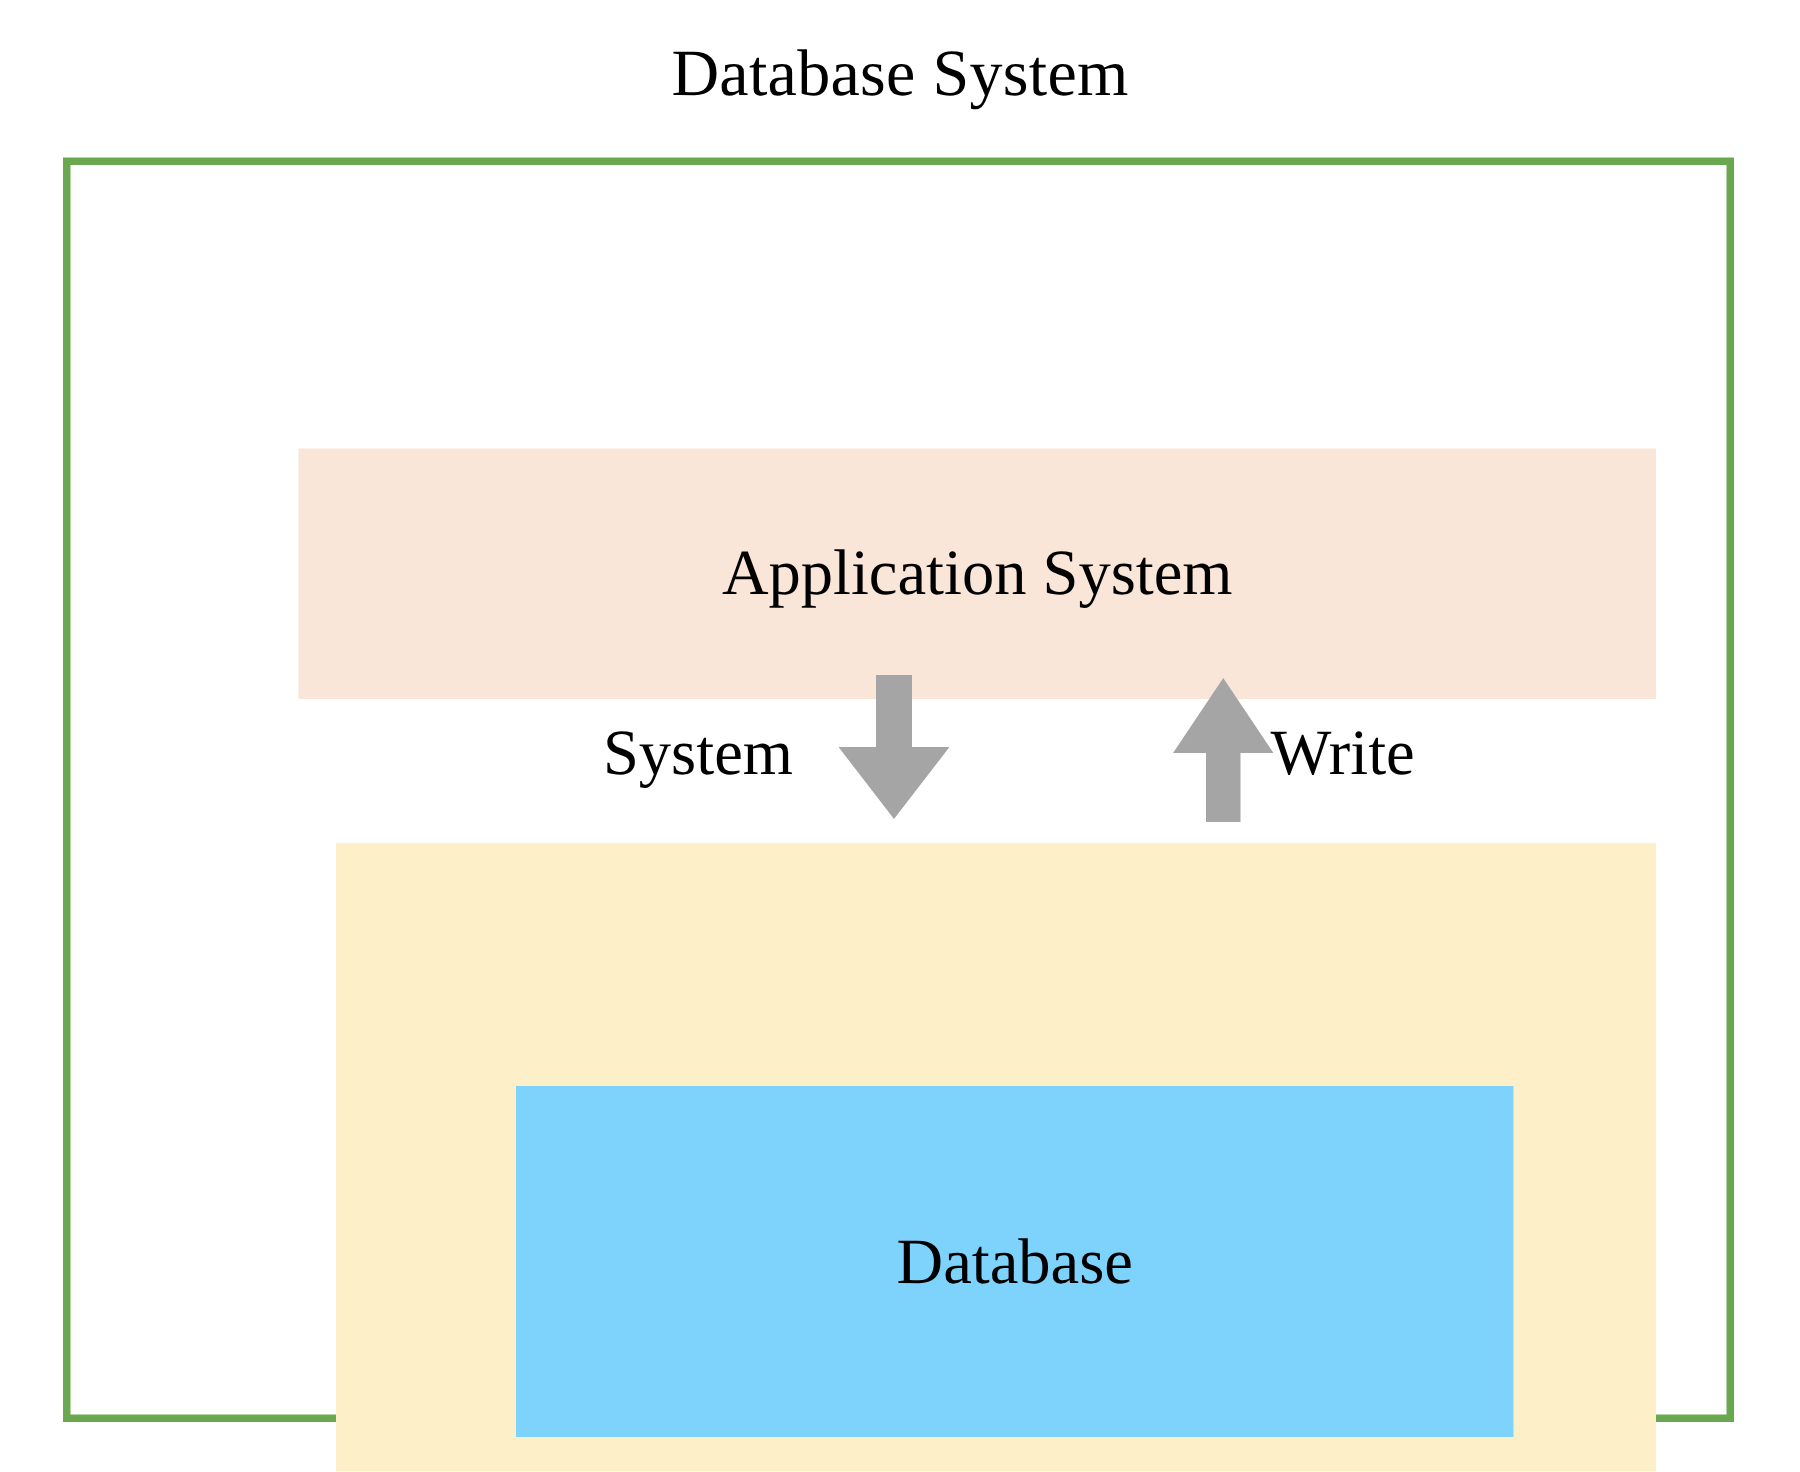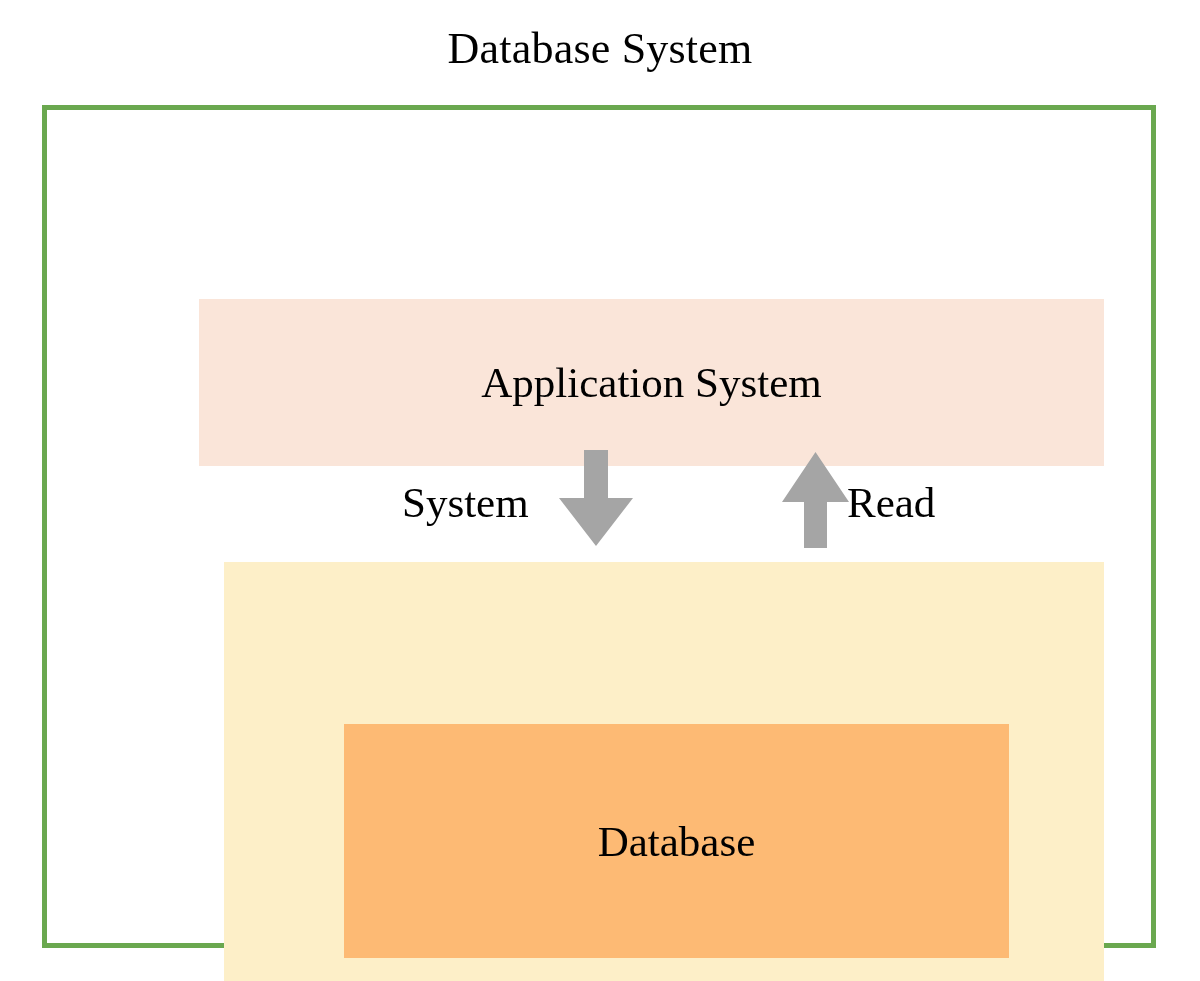--- a/index.html
+++ b/index.html
@@ -92,21 +92,21 @@
     white-space: nowrap;
   }
 
   
   .db-box {
     position: absolute;
     left: 120px;
     top: 162px;
     width: 665px;
     height: 234px;
-    background: #fdba74;
+    background: #7dd3fc;
   }
   .db-box-label {
     position: absolute;
     left: 0;
     top: 0;
     width: 100%;
     height: 100%;
     display: flex;
     align-items: center;
     justify-content: center;
@@ -170,21 +170,21 @@
         <polygon points="25,0 49,0 49,48 74,48 37,96 0,48 25,48" fill="#a5a5a5"></polygon>
       </svg>
     </div>
 
     <div class="arrow arrow-up">
       <svg viewBox="0 0 67 96" xmlns="http://www.w3.org/2000/svg" aria-hidden="true">
         <polygon points="33.5,0 67,50 45,50 45,96 22,96 22,50 0,50" fill="#a5a5a5"></polygon>
       </svg>
     </div>
 
-    <div class="flow-label label-read">Read</div>
+    <div class="flow-label label-read">Write</div>
 
     <div class="dbms-box">
 
       <div class="db-box">
         <div class="db-box-label">Database</div>
       </div>
     </div>
 
   </div>
 </div>

